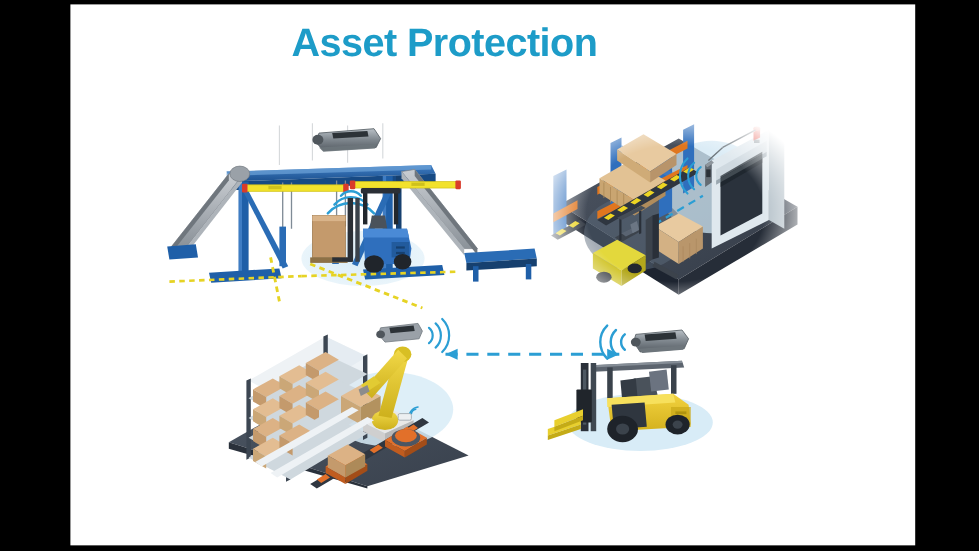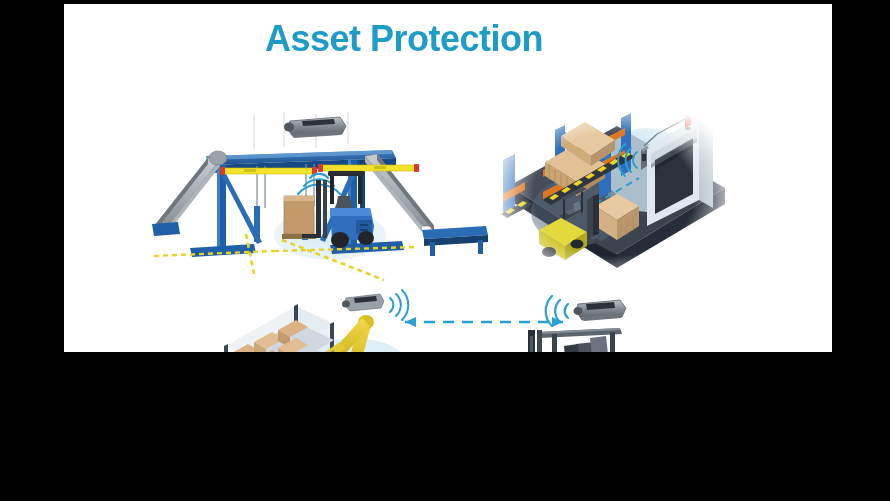--- a/index.html
+++ b/index.html
@@ -19,21 +19,21 @@
     left: 0; top: 0;
     width: 890px;
     height: 501px;
     background: #000000;
   }
   #slide-canvas {
     position: absolute;
     left: 64px;
     top: 4px;
     width: 768px;
-    height: 348px;
+    height: 492px;
     background: #ffffff;
     overflow: hidden;
   }
   #slide-title {
     position: absolute;
     left: 0;
     top: 14px;
     width: 680px;
     text-align: center;
     font-size: 36px;

